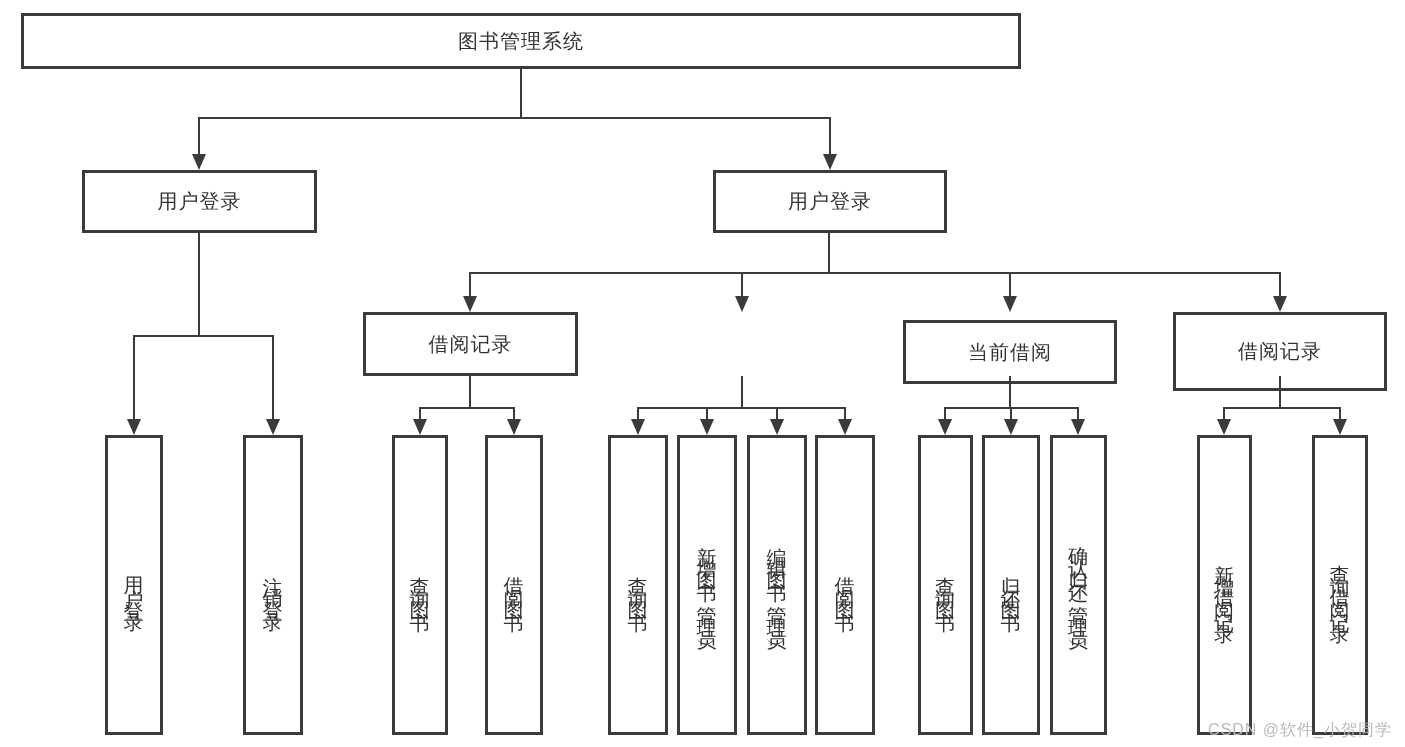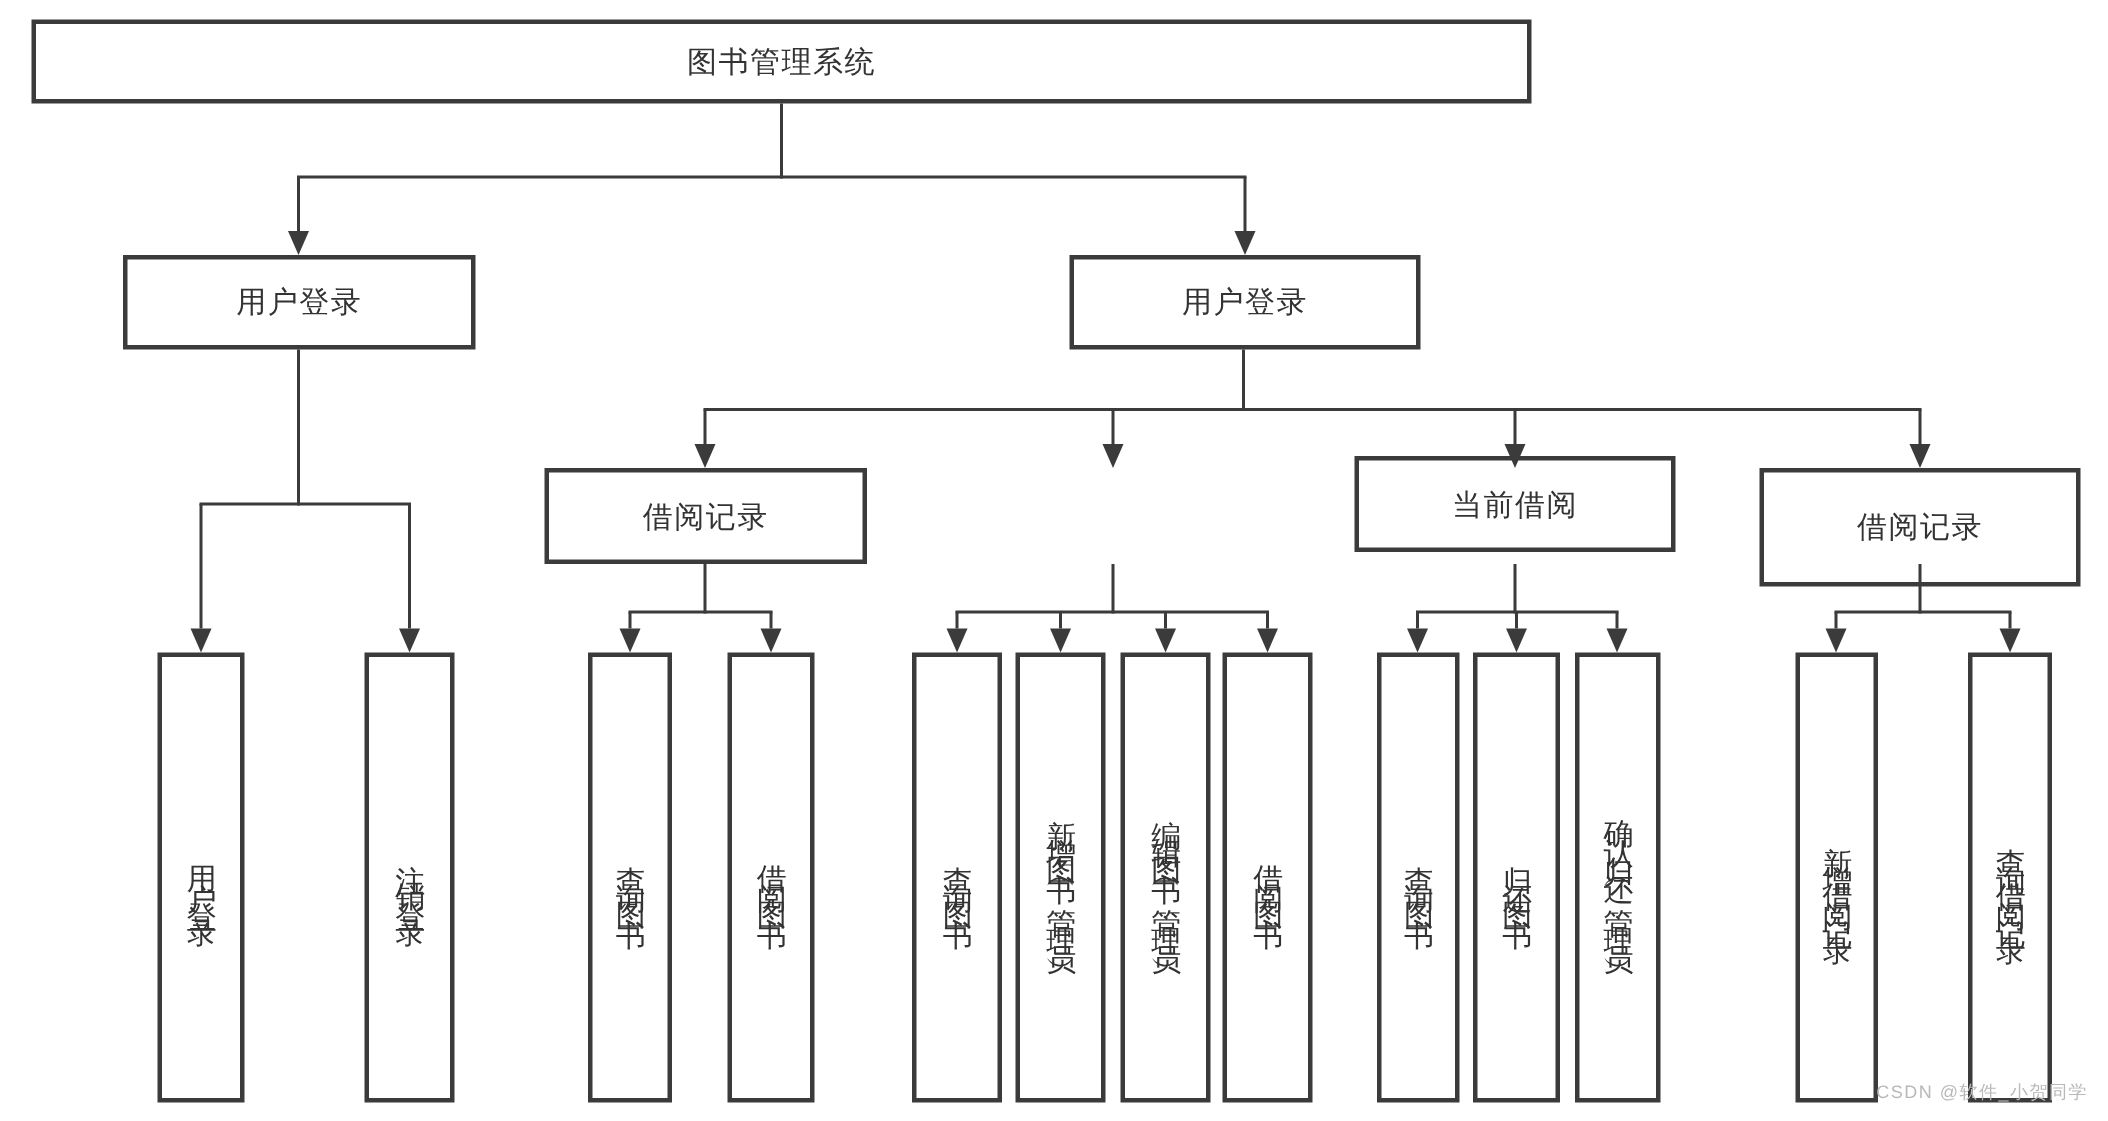--- a/index.html
+++ b/index.html
@@ -45,21 +45,21 @@
   .arrow{
     position:absolute;
     width:0;height:0;
     border-left:7px solid transparent;
     border-right:7px solid transparent;
     border-top:16px solid var(--line);
   }
   .watermark{
     position:absolute;
     right:13px;top:720px;
-    font-size:12px;
+    font-size:16px;
     color:var(--wm);
     letter-spacing:1px;
     z-index:10;
     white-space:nowrap;
   }
 </style>
 </head>
 <body>
 
 <div class="canvas">
@@ -71,21 +71,21 @@
   <div class="box" style="left:82px;top:170px;width:235px;height:63px">
     <span>用户登录</span>
   </div>
   <div class="box" style="left:713px;top:170px;width:234px;height:63px">
     <span>用户登录</span>
   </div>
 
   <div class="box" style="left:363px;top:312px;width:215px;height:64px">
     <span>借阅记录</span>
   </div>
-  <div class="box" style="left:903px;top:304px;width:214px;height:64px">
+  <div class="box" style="left:903px;top:320px;width:214px;height:64px">
     <span>当前借阅</span>
   </div>
   <div class="box" style="left:1173px;top:312px;width:214px;height:79px">
     <span>借阅记录</span>
   </div>
 
   <div class="box leaf" style="left:105px;width:58px">
     <span class="vtext">用户登录</span>
   </div>
   <div class="box leaf" style="left:243px;width:60px">

